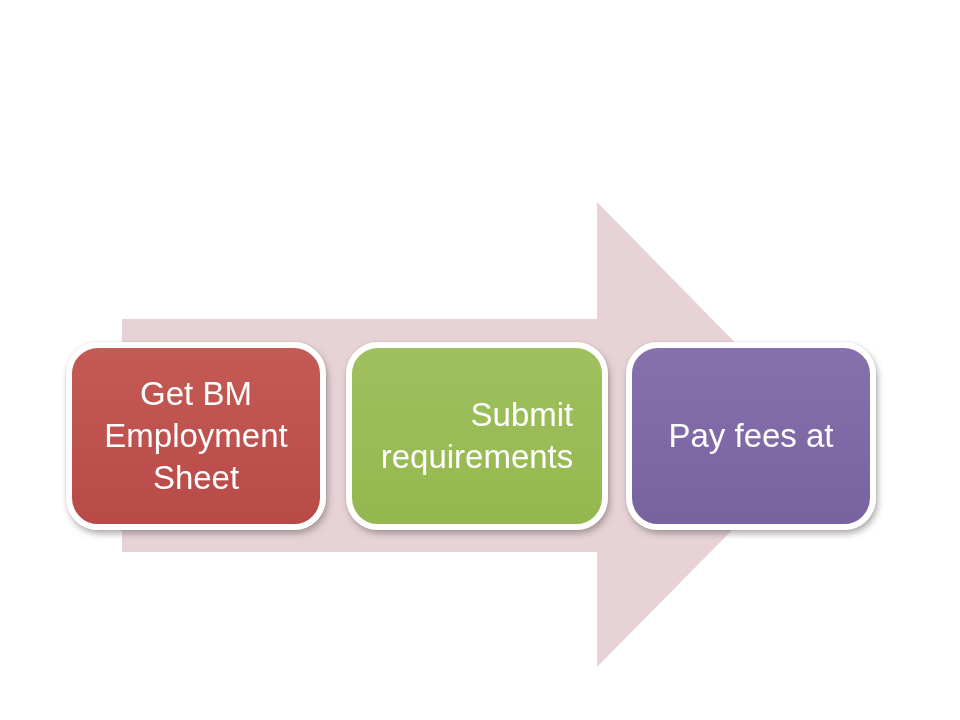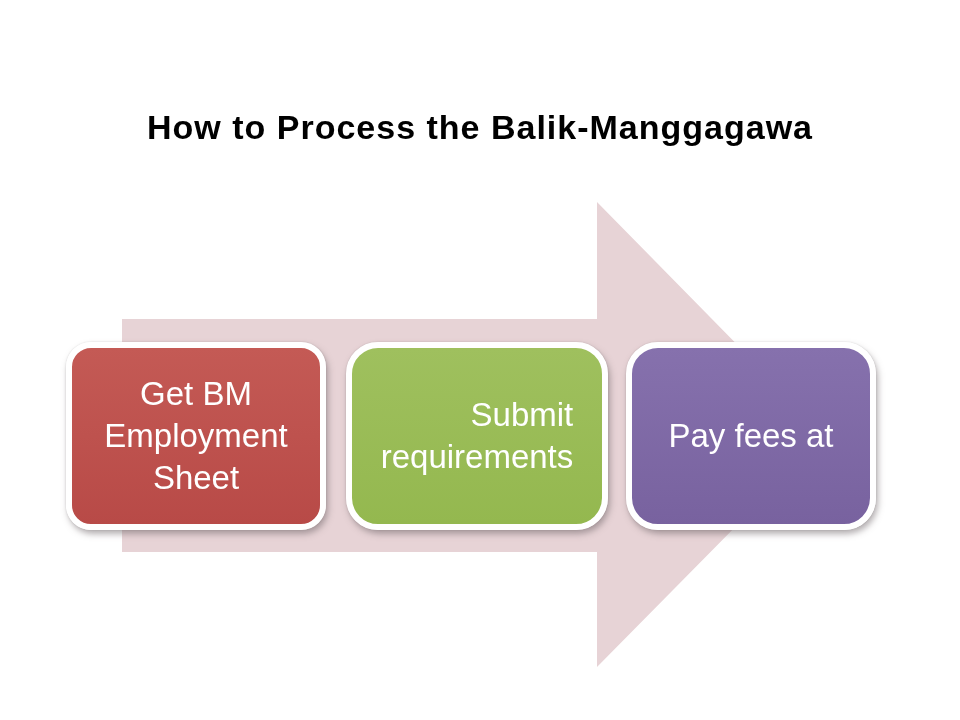--- a/index.html
+++ b/index.html
@@ -40,21 +40,21 @@
     top: 342px;
     height: 188px;
     box-sizing: border-box;
     border: 6px solid #ffffff;
     border-radius: 32px;
     box-shadow: 2px 4px 6px rgba(105, 95, 100, 0.5), 0 0 2px rgba(0,0,0,0.15);
     display: flex;
     align-items: center;
     justify-content: center;
   }
-  .step-box.step-0 { left: 66px;  width: 260px; border-radius: 25px; }
+  .step-box.step-0 { left: 66px;  width: 260px; }
   .step-box.step-1 { left: 346px; width: 262px; }
   .step-box.step-2 { left: 626px; width: 250px; }
   .step-text {
     text-align: center;
     color: #ffffff;
     font-size: 33px;
     line-height: 42px;
   }
   .step-line {
     display: block;
@@ -64,21 +64,20 @@
 </head>
 <body>
 
 <div class="slide" style="background: rgb(255, 255, 255);">
 
   <svg class="arrow-svg" width="960" height="720" viewBox="0 0 960 720" aria-hidden="true">
     <polygon points="122,319 597,319 597,202 826,435 597,667 597,552 122,552" fill="#e7d3d6"></polygon>
   </svg>
 
   <div class="title-block" style="color: rgb(0, 0, 0);">
-    <div class="title-line">How to Process the Balik-Manggagawa</div>
   </div>
 
   <div class="step-box step-0" style="background: linear-gradient(rgb(196, 90, 85), rgb(184, 74, 71));">
     <div class="step-text" style="color: rgb(255, 255, 255);">
         <span class="step-line">Get BM</span>
         <span class="step-line">Employment</span>
         <span class="step-line">Sheet</span>
       </div>
   </div>
 

